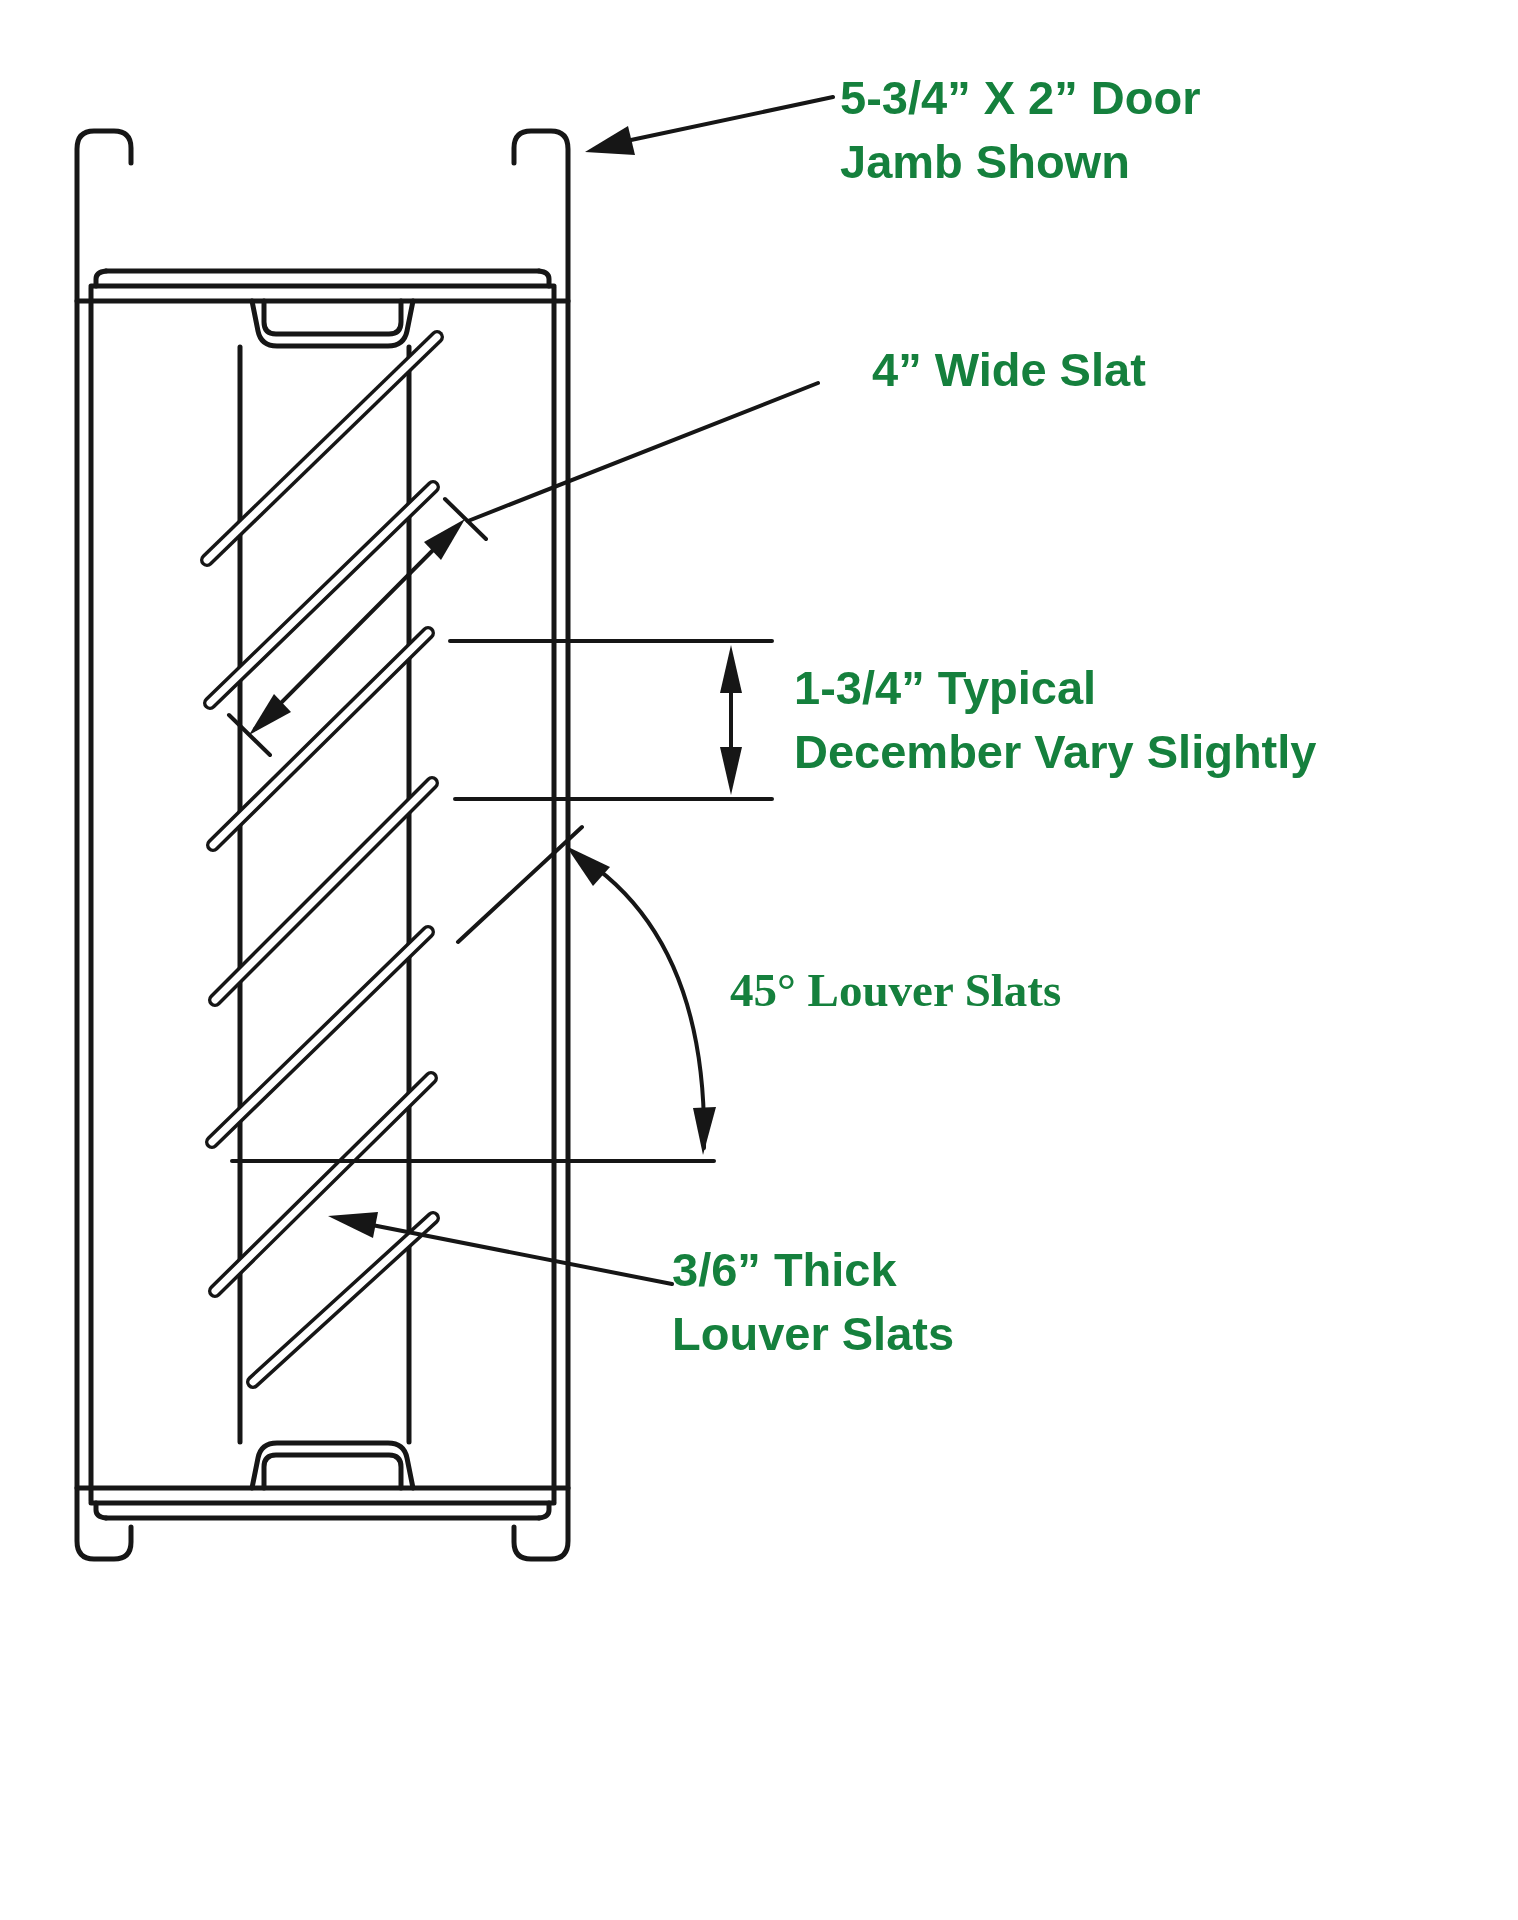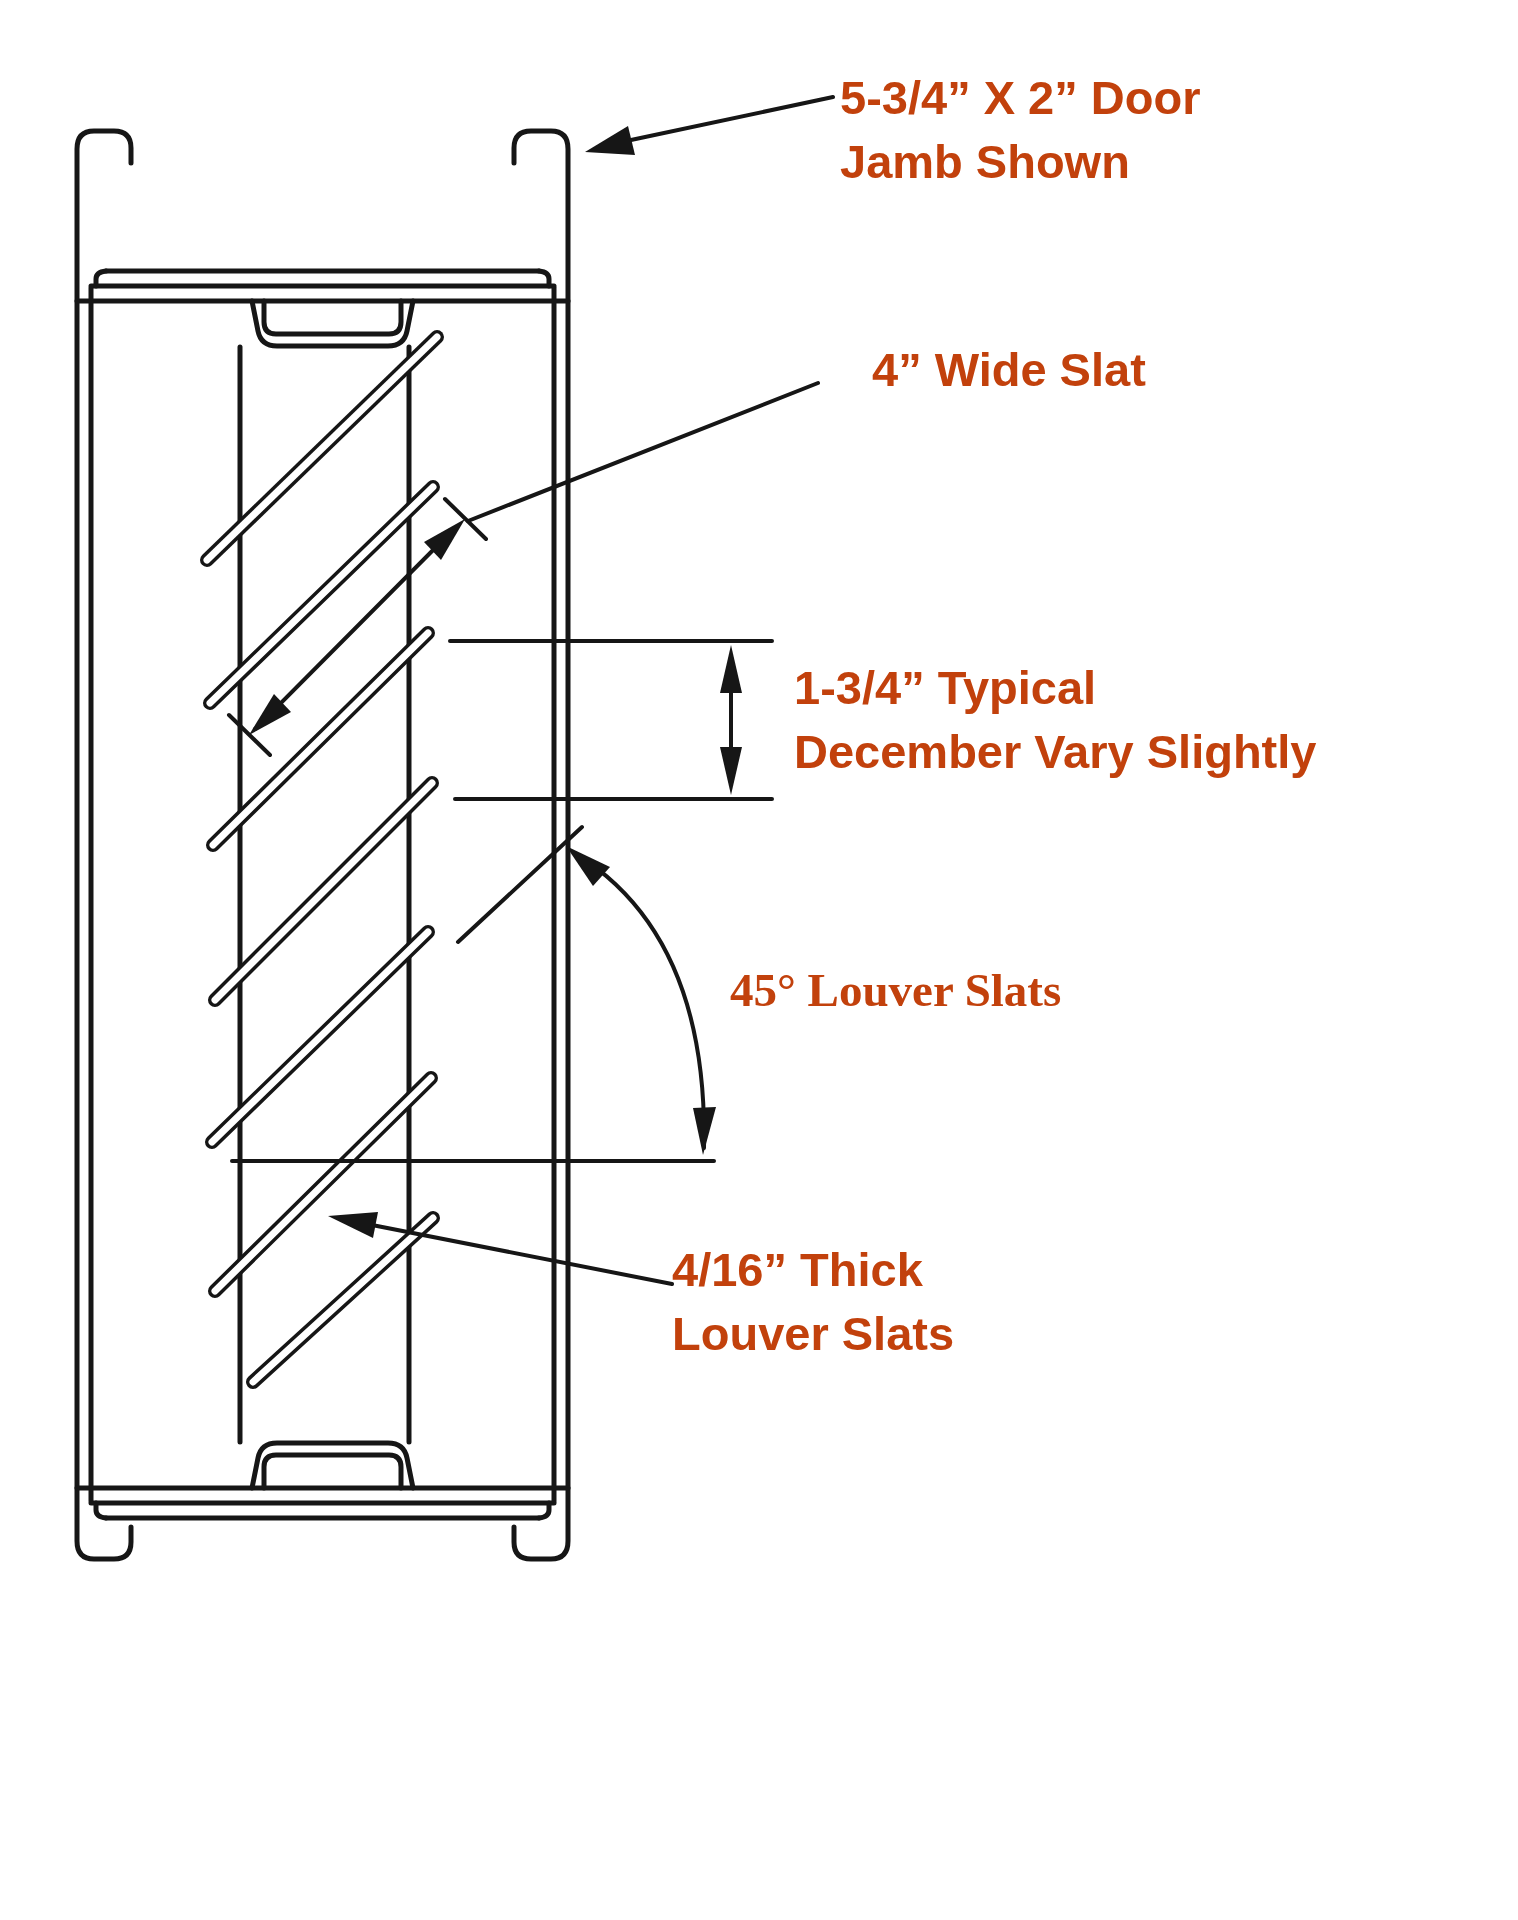--- a/index.html
+++ b/index.html
@@ -18,21 +18,21 @@
   .stage svg {
     position: absolute;
     left: 0;
     top: 0;
   }
   .label {
     position: absolute;
     font-weight: bold;
     font-size: 47px;
     line-height: 64px;
-    color: #c2410c;
+    color: #15803d;
     white-space: nowrap;
   }
 </style>
 </head>
 <body>
 
 <div class="stage">
 
   <svg viewBox="0 0 1518 1920" width="1518" height="1920">
 
@@ -142,17 +142,17 @@
   <div class="label" style="left:794px; top:656px;">
     <div>1-3/4” Typical</div>
     <div>December Vary Slightly</div>
   </div>
 
   <div class="label" style="left:730px; top:958px;font-family:Liberation Serif, serif;">
     <div>45° Louver Slats</div>
   </div>
 
   <div class="label" style="left:672px; top:1238px;">
-    <div>4/16” Thick</div>
+    <div>3/6” Thick</div>
     <div>Louver Slats</div>
   </div>
 
 </div>
 
 </body></html>

